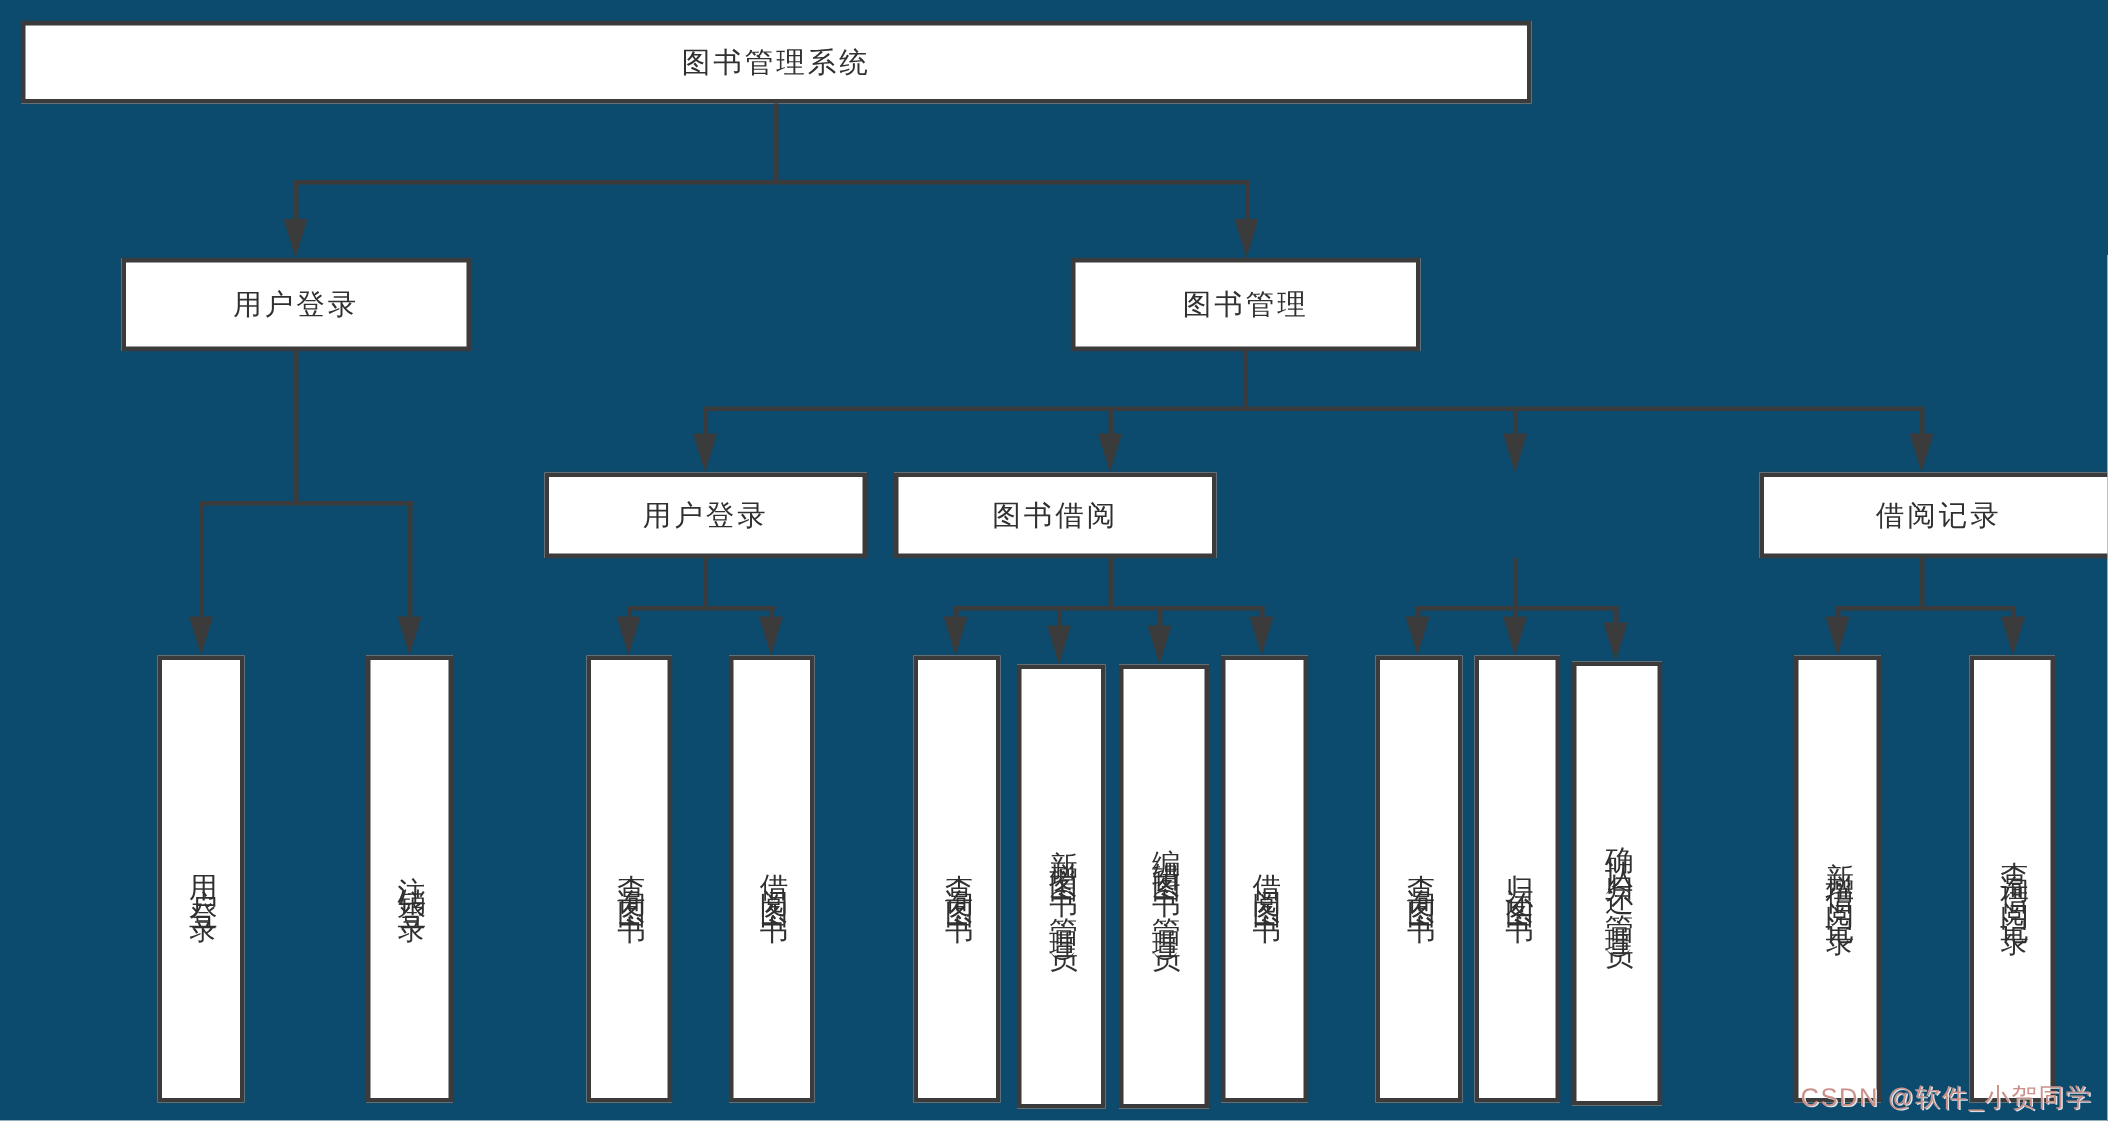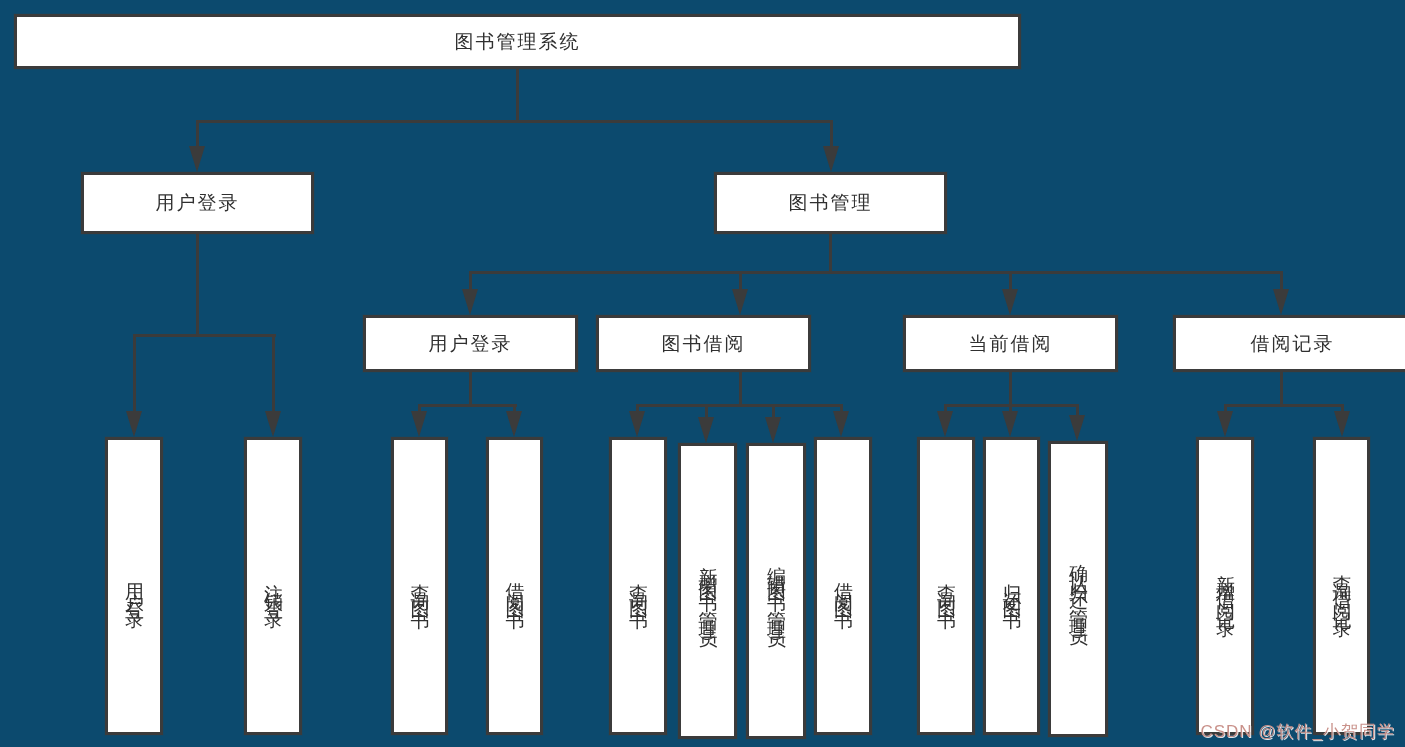--- a/index.html
+++ b/index.html
@@ -65,21 +65,20 @@
   <div class="arrow" style="left:462px;top:289px"></div>
   <div class="line" style="left:739px;top:273px;width:3px;height:20px"></div>
   <div class="arrow" style="left:732px;top:289px"></div>
   <div class="line" style="left:1009px;top:273px;width:3px;height:20px"></div>
   <div class="arrow" style="left:1002px;top:289px"></div>
   <div class="line" style="left:1280px;top:273px;width:3px;height:20px"></div>
   <div class="arrow" style="left:1273px;top:289px"></div>
 
   <div class="box hdr" style="left:363px;top:315px;width:215px;height:57px">用户登录</div>
   <div class="box hdr" style="left:596px;top:315px;width:215px;height:57px">图书借阅</div>
-  <div class="box hdr" style="left:903px;top:315px;width:215px;height:57px">当前借阅</div>
   <div class="box hdr" style="left:1173px;top:315px;width:239px;height:57px">借阅记录</div>
 
   <div class="line" style="left:469px;top:372px;width:3px;height:34px"></div>
   <div class="line" style="left:418px;top:404px;width:99px;height:3px"></div>
   <div class="line" style="left:418px;top:406px;width:3px;height:8px"></div>
   <div class="arrow" style="left:411px;top:411px"></div>
   <div class="line" style="left:513px;top:406px;width:3px;height:8px"></div>
   <div class="arrow" style="left:506px;top:411px"></div>
 
   <div class="line" style="left:739px;top:372px;width:3px;height:34px"></div>

